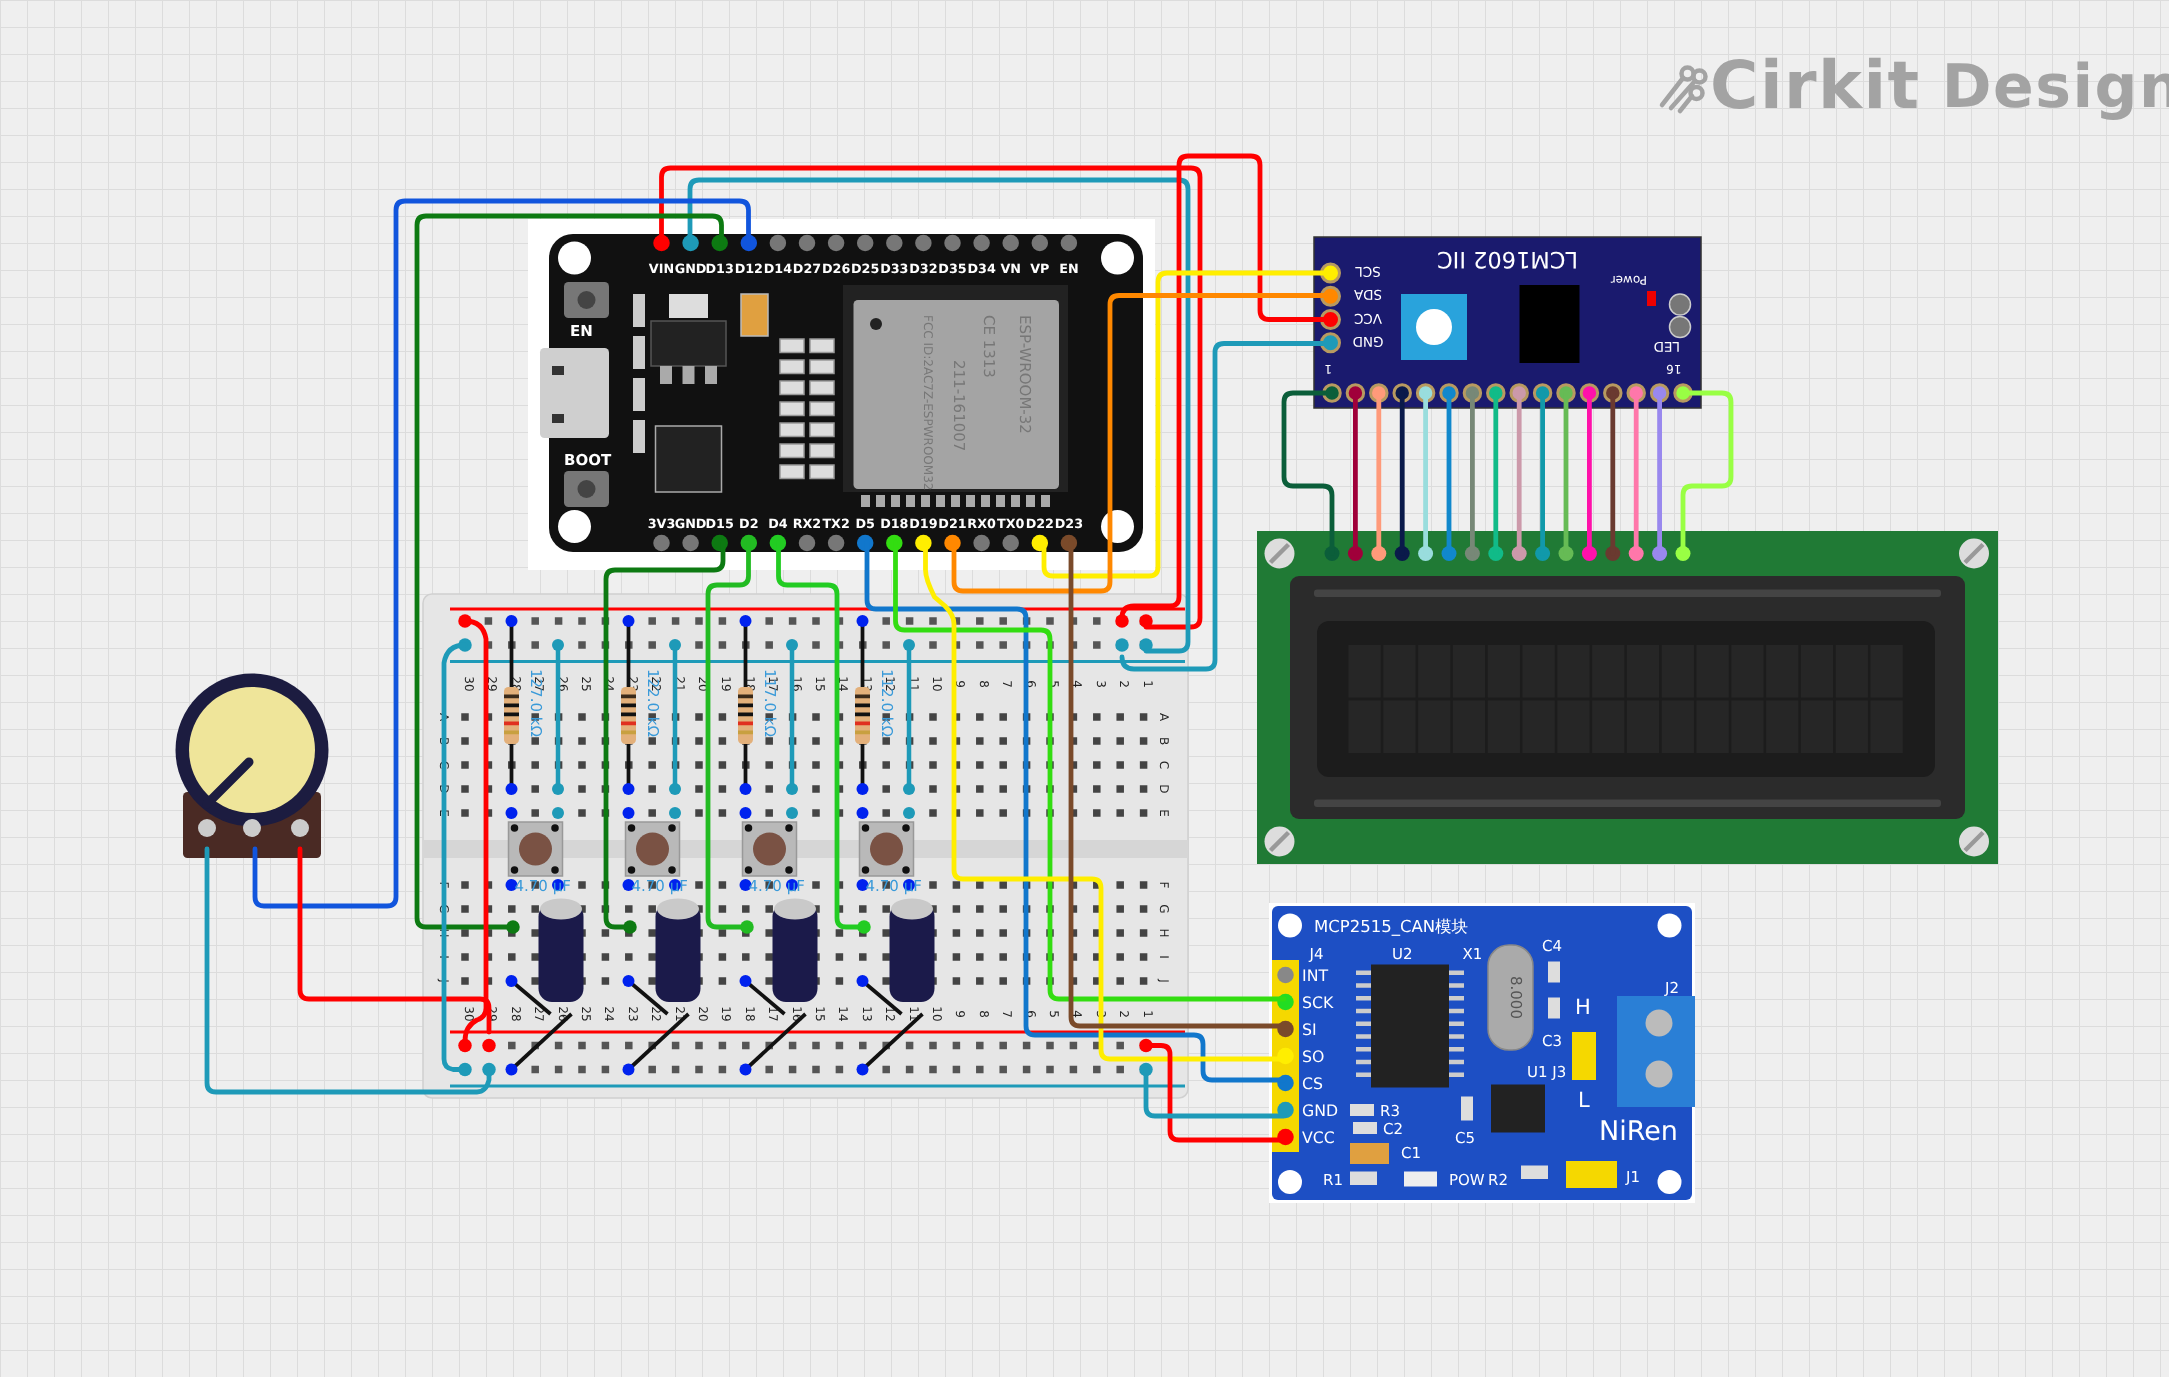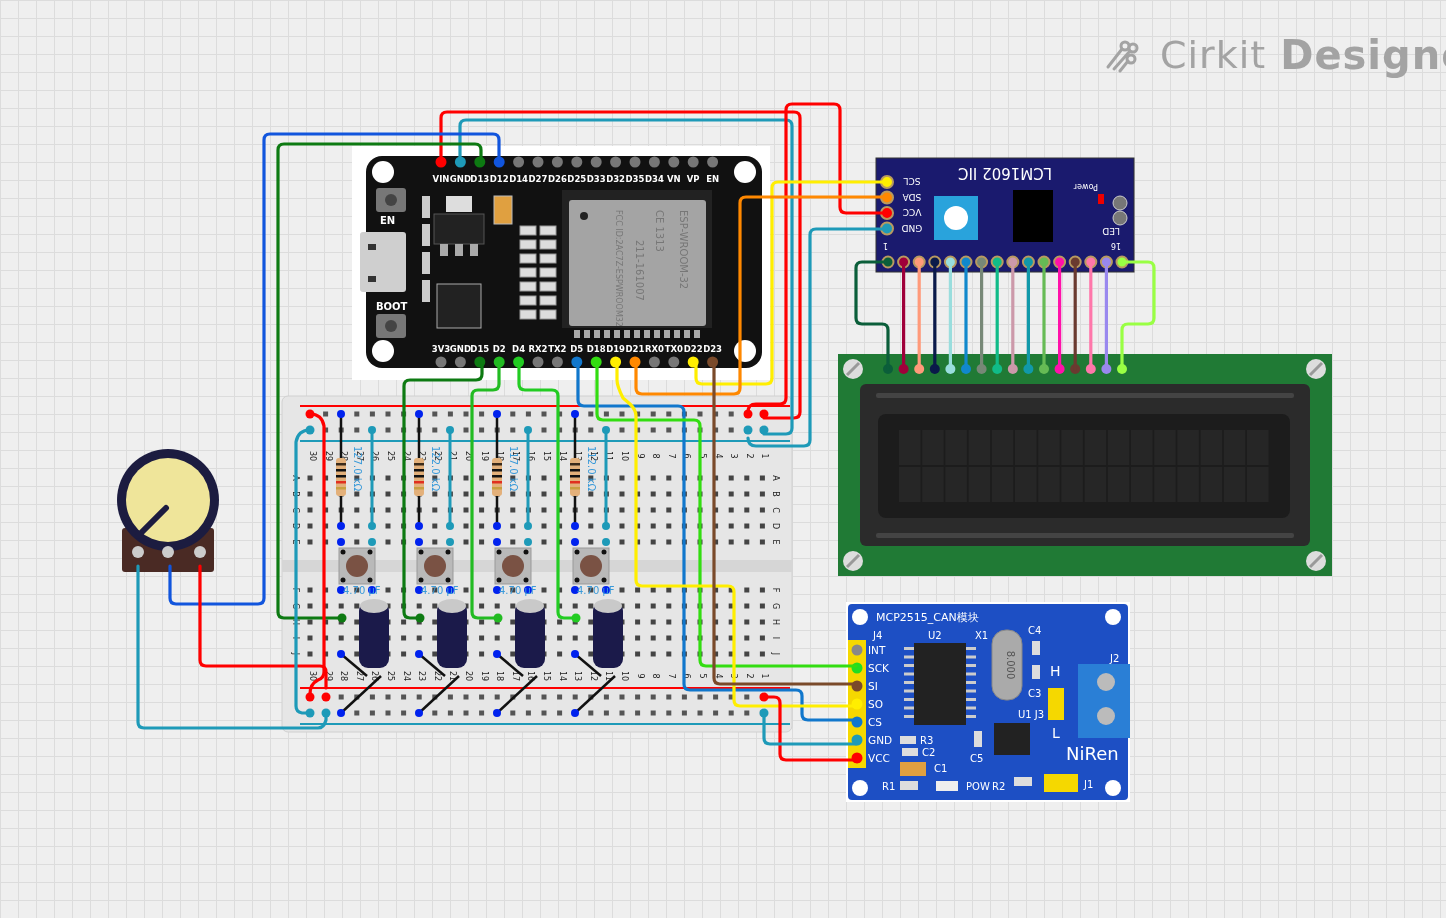--- a/index.html
+++ b/index.html
@@ -1,21 +1,21 @@
 <!DOCTYPE html>
 <html><head>
 <meta charset="utf-8">
 <style>
   html,body{margin:0;padding:0;}
   body{width:1446px;height:918px;overflow:hidden;position:relative;background:#efefef;
     background-image:linear-gradient(#dcdcdc 1px,transparent 1px),linear-gradient(90deg,#dcdcdc 1px,transparent 1px);
     background-size:18px 18px;font-family:"Liberation Sans",sans-serif;}
   .abs{position:absolute;}
   #logo{left:1104px;top:32px;display:flex;align-items:center;color:#a3a3a3;}
-  #logo .cirkit{font-size:38px;font-family:"DejaVu Sans",sans-serif;font-weight:normal;letter-spacing:1px;margin-left:20px;}
+  #logo .cirkit{font-size:44px;font-family:"DejaVu Sans",sans-serif;font-weight:bold;letter-spacing:1px;margin-left:0;}
   #logo .designer{font-size:40px;font-weight:bold;font-family:"DejaVu Sans",sans-serif;margin-left:14px;letter-spacing:1px;}
   svg text{font-family:"DejaVu Sans",sans-serif;}
 </style>
 </head>
 <body>
 
 <div id="logo" class="abs">
   <svg width="36" height="36" viewBox="0 0 36 36">
     <g stroke="#a3a3a3" stroke-width="3" fill="none" stroke-linecap="round">
       <line x1="4" y1="30" x2="18" y2="12"></line>

